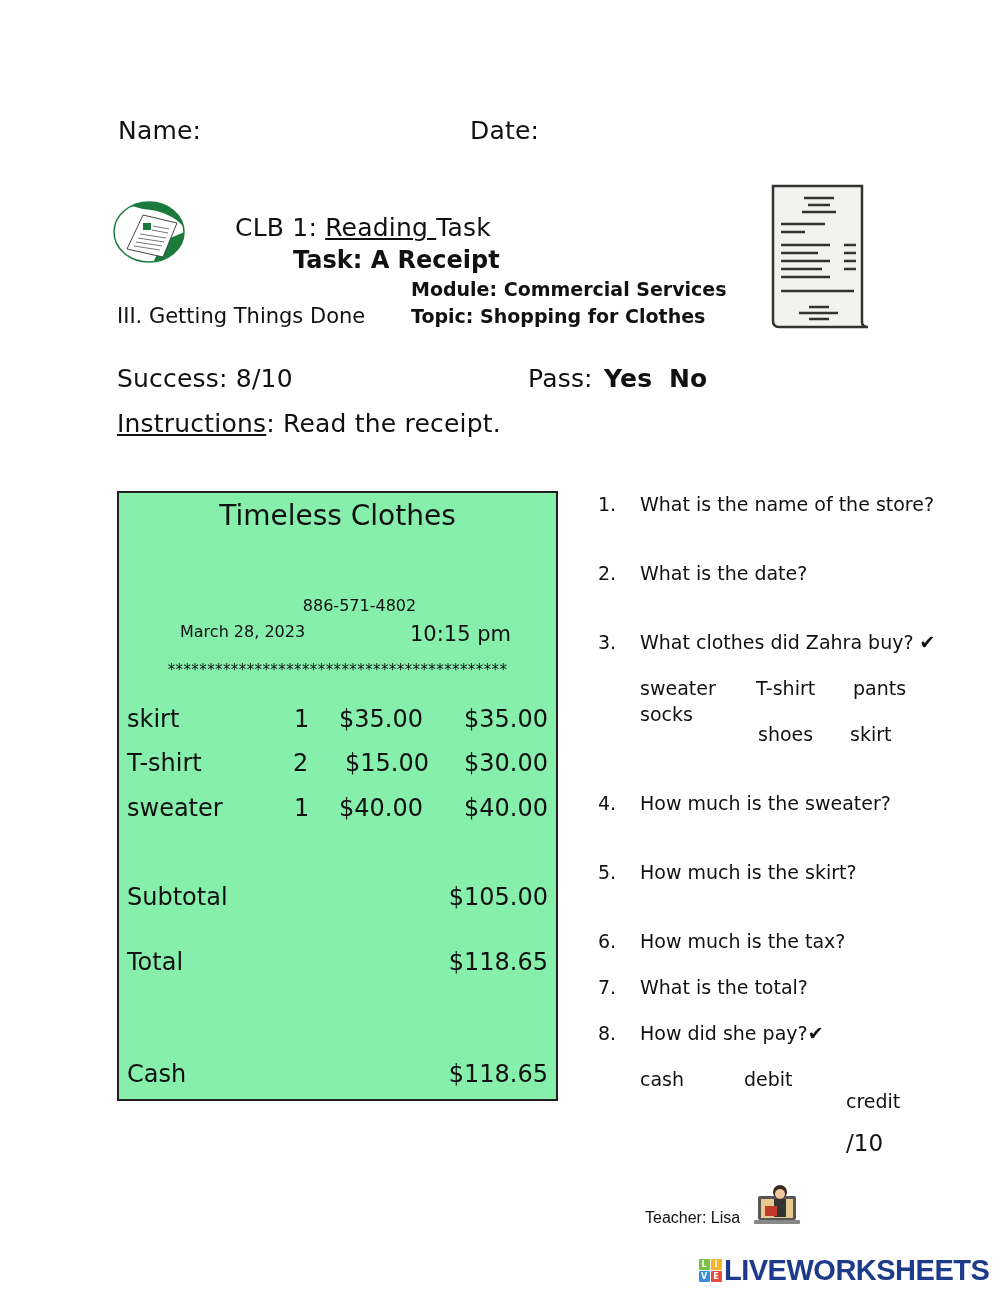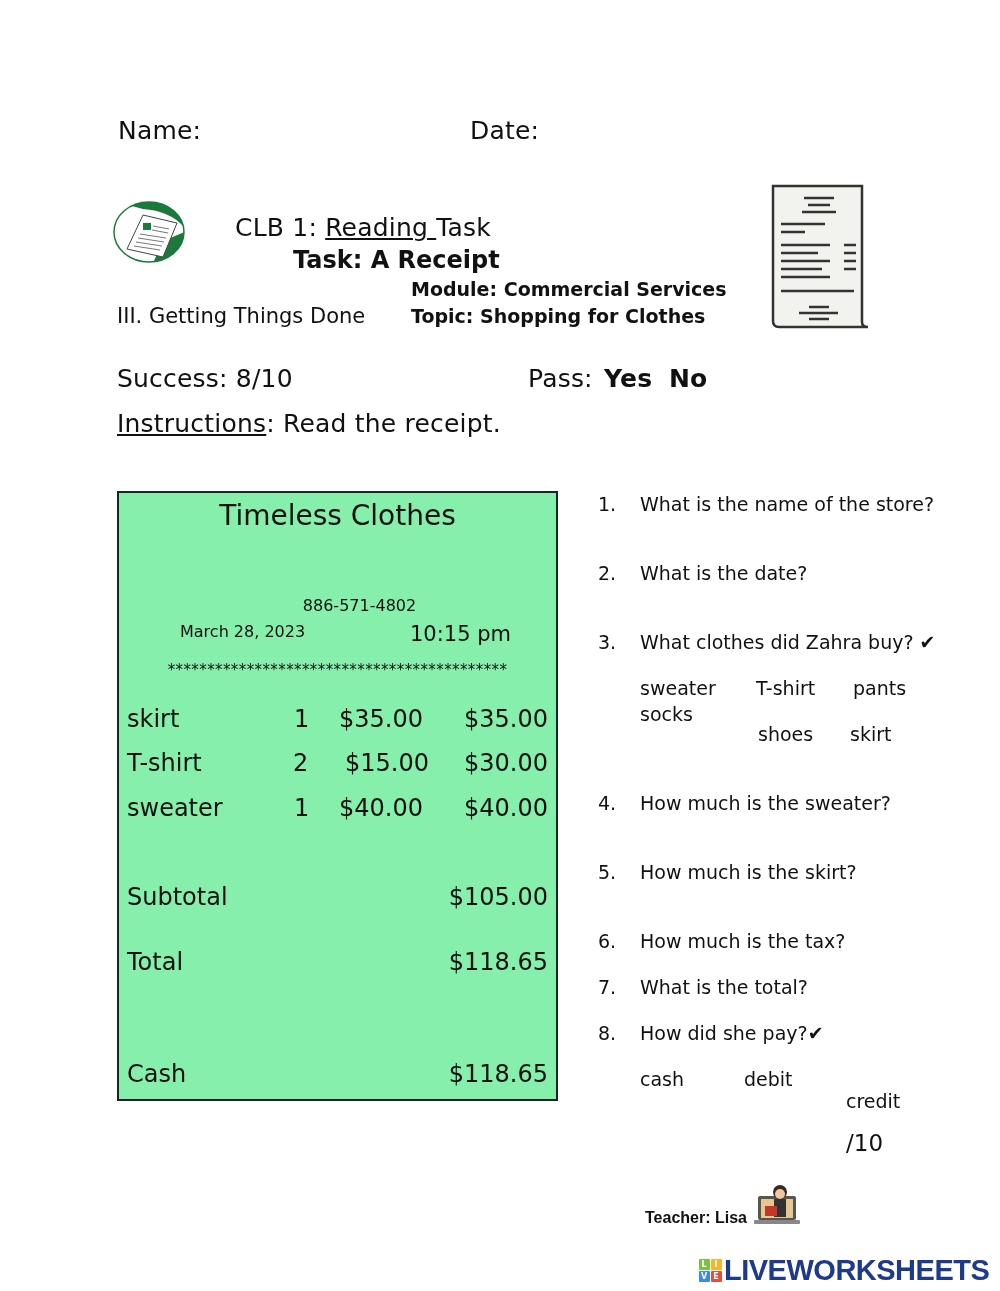--- a/index.html
+++ b/index.html
@@ -155,21 +155,21 @@
 <div class="q" style="top:930px;"><span class="num">6.</span><span>How much is the tax?</span></div>
 <div class="q" style="top:976px;"><span class="num">7.</span><span>What is the total?</span></div>
 <div class="q" style="top:1022px;"><span class="num">8.</span><span>How did she pay?✔</span></div>
 
 <span class="opt" style="left:640px; top:1068px;">cash</span>
 <span class="opt" style="left:744px; top:1068px;">debit</span>
 <span class="opt" style="left:846px; top:1090px;text-align:center;">credit</span>
 
 <div class="abs" style="left:846px; top:1130px; font-size:23px;">/10</div>
 
-<div class="abs" style="left:645px; top:1209px; font-size:16px; font-family:'Liberation Sans', sans-serif;font-weight:bold;">Teacher: Lisa</div>
+<div class="abs" style="left:645px; top:1209px; font-size:16px; font-family:'Liberation Sans', sans-serif;">Teacher: Lisa</div>
 <div class="abs" style="left:752px; top:1182px; width:50px; height:44px;">
   <svg width="50" height="44" viewBox="0 0 50 44">
     <rect x="6" y="14" width="38" height="24" rx="2" fill="#555"></rect>
     <rect x="9" y="17" width="32" height="19" fill="#e8c890"></rect>
     <circle cx="28" cy="10" r="7" fill="#3a2a20"></circle>
     <circle cx="28" cy="12" r="5" fill="#f0c8a0"></circle>
     <rect x="22" y="17" width="12" height="18" fill="#333"></rect>
     <rect x="13" y="24" width="12" height="10" fill="#c0392b"></rect>
     <rect x="2" y="38" width="46" height="4" rx="1" fill="#888"></rect>
   </svg>

